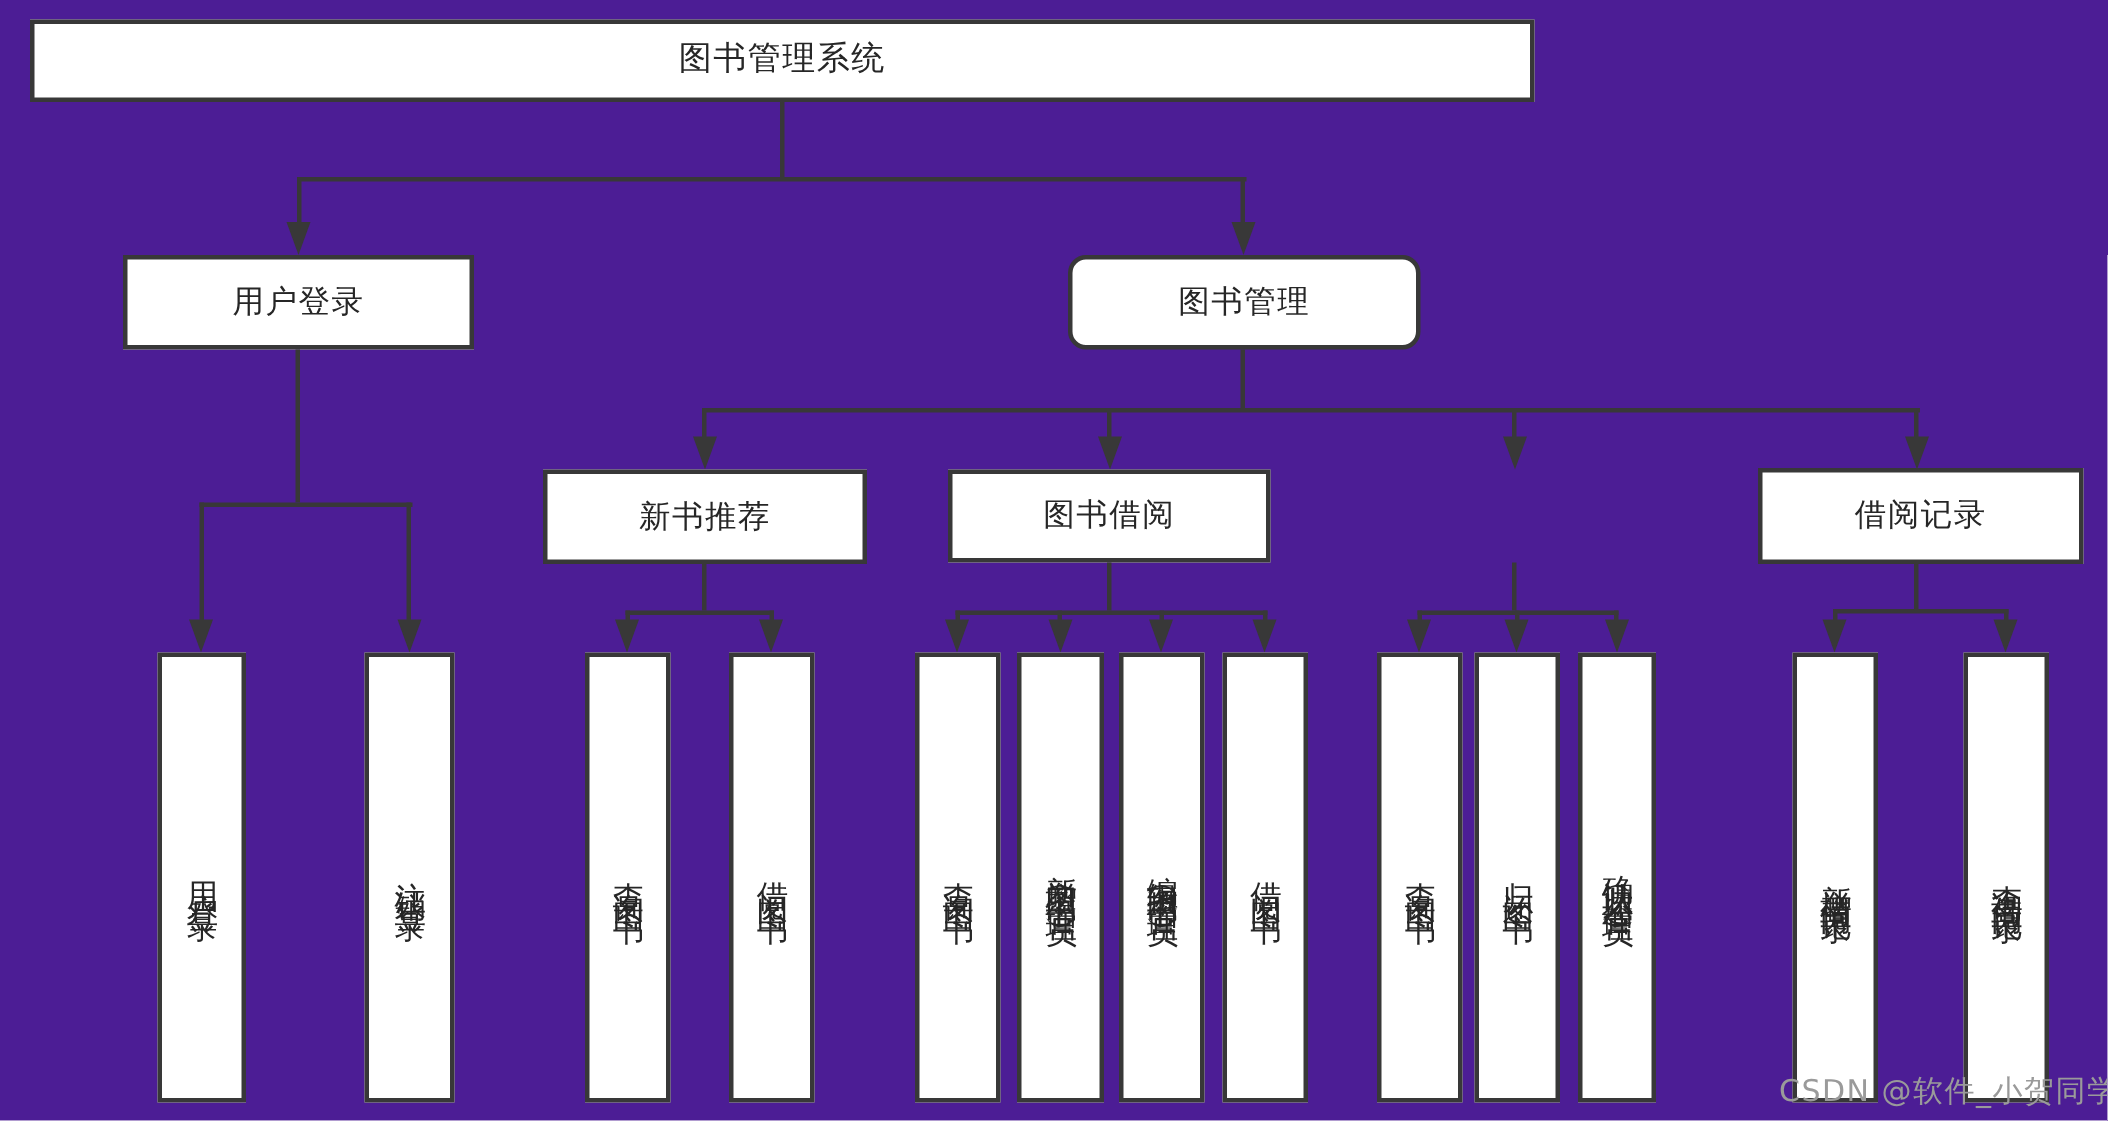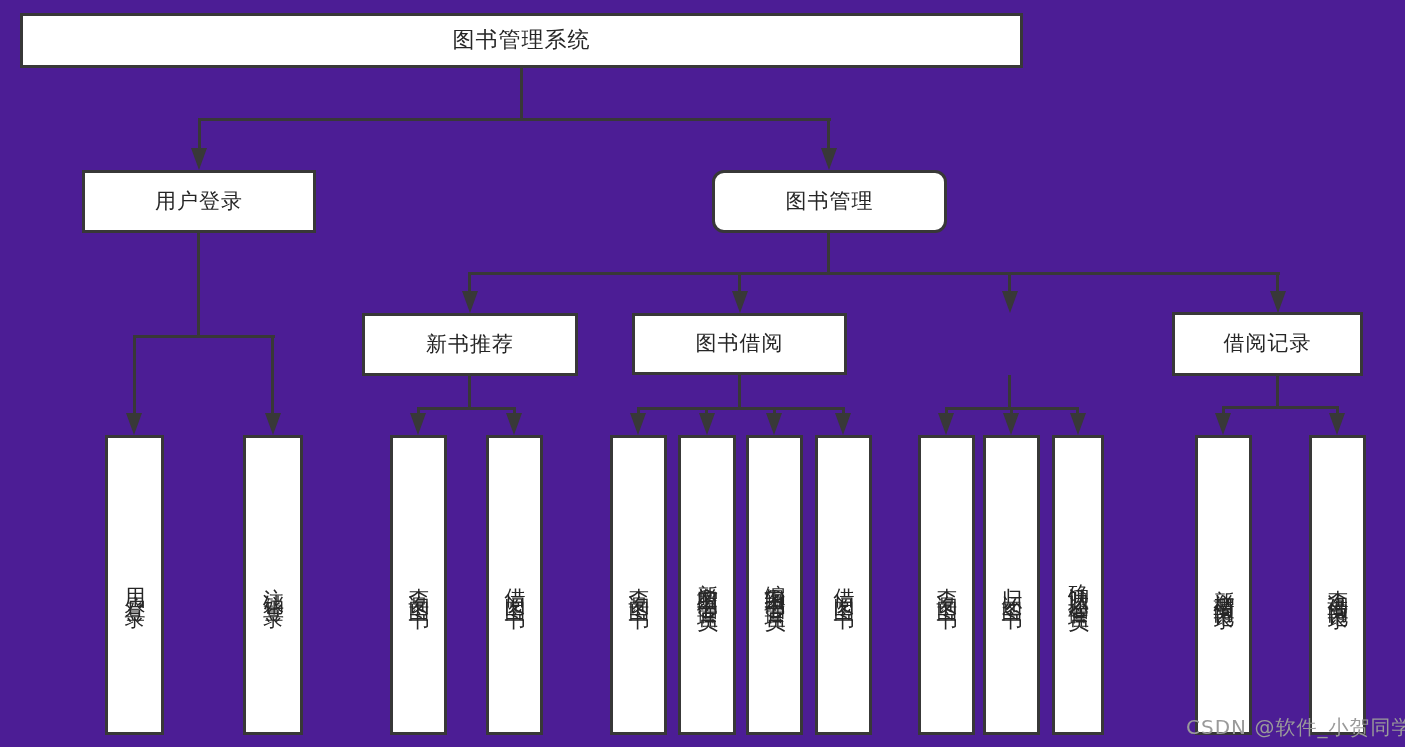--- a/index.html
+++ b/index.html
@@ -82,21 +82,21 @@
   <div class="arrow" style="left:462px;top:291px;"></div>
   <div class="vline" style="left:738px;top:272px;height:20px;"></div>
   <div class="arrow" style="left:732px;top:291px;"></div>
   <div class="vline" style="left:1008px;top:272px;height:20px;"></div>
   <div class="arrow" style="left:1002px;top:291px;"></div>
   <div class="vline" style="left:1276px;top:272px;height:20px;"></div>
   <div class="arrow" style="left:1270px;top:291px;"></div>
 
   <div class="box" style="left:362px;top:313px;width:216px;height:63px;">新书推荐</div>
   <div class="box" style="left:632px;top:313px;width:215px;height:62px;">图书借阅</div>
-  <div class="box" style="left:1172px;top:312px;width:191px;height:64px;">借阅记录</div>
+  <div class="box" style="left:1172px;top:312px;width:217px;height:64px;">借阅记录</div>
 
   <div class="vline" style="left:468px;top:376px;height:31px;"></div>
   <div class="hline" style="left:417px;top:407px;width:99px;"></div>
   <div class="vline" style="left:417px;top:407px;height:8px;"></div>
   <div class="arrow" style="left:410px;top:413px;"></div>
   <div class="vline" style="left:513px;top:407px;height:8px;"></div>
   <div class="arrow" style="left:506px;top:413px;"></div>
 
   <div class="vline" style="left:738px;top:375px;height:32px;"></div>
   <div class="hline" style="left:637px;top:407px;width:208px;"></div>

